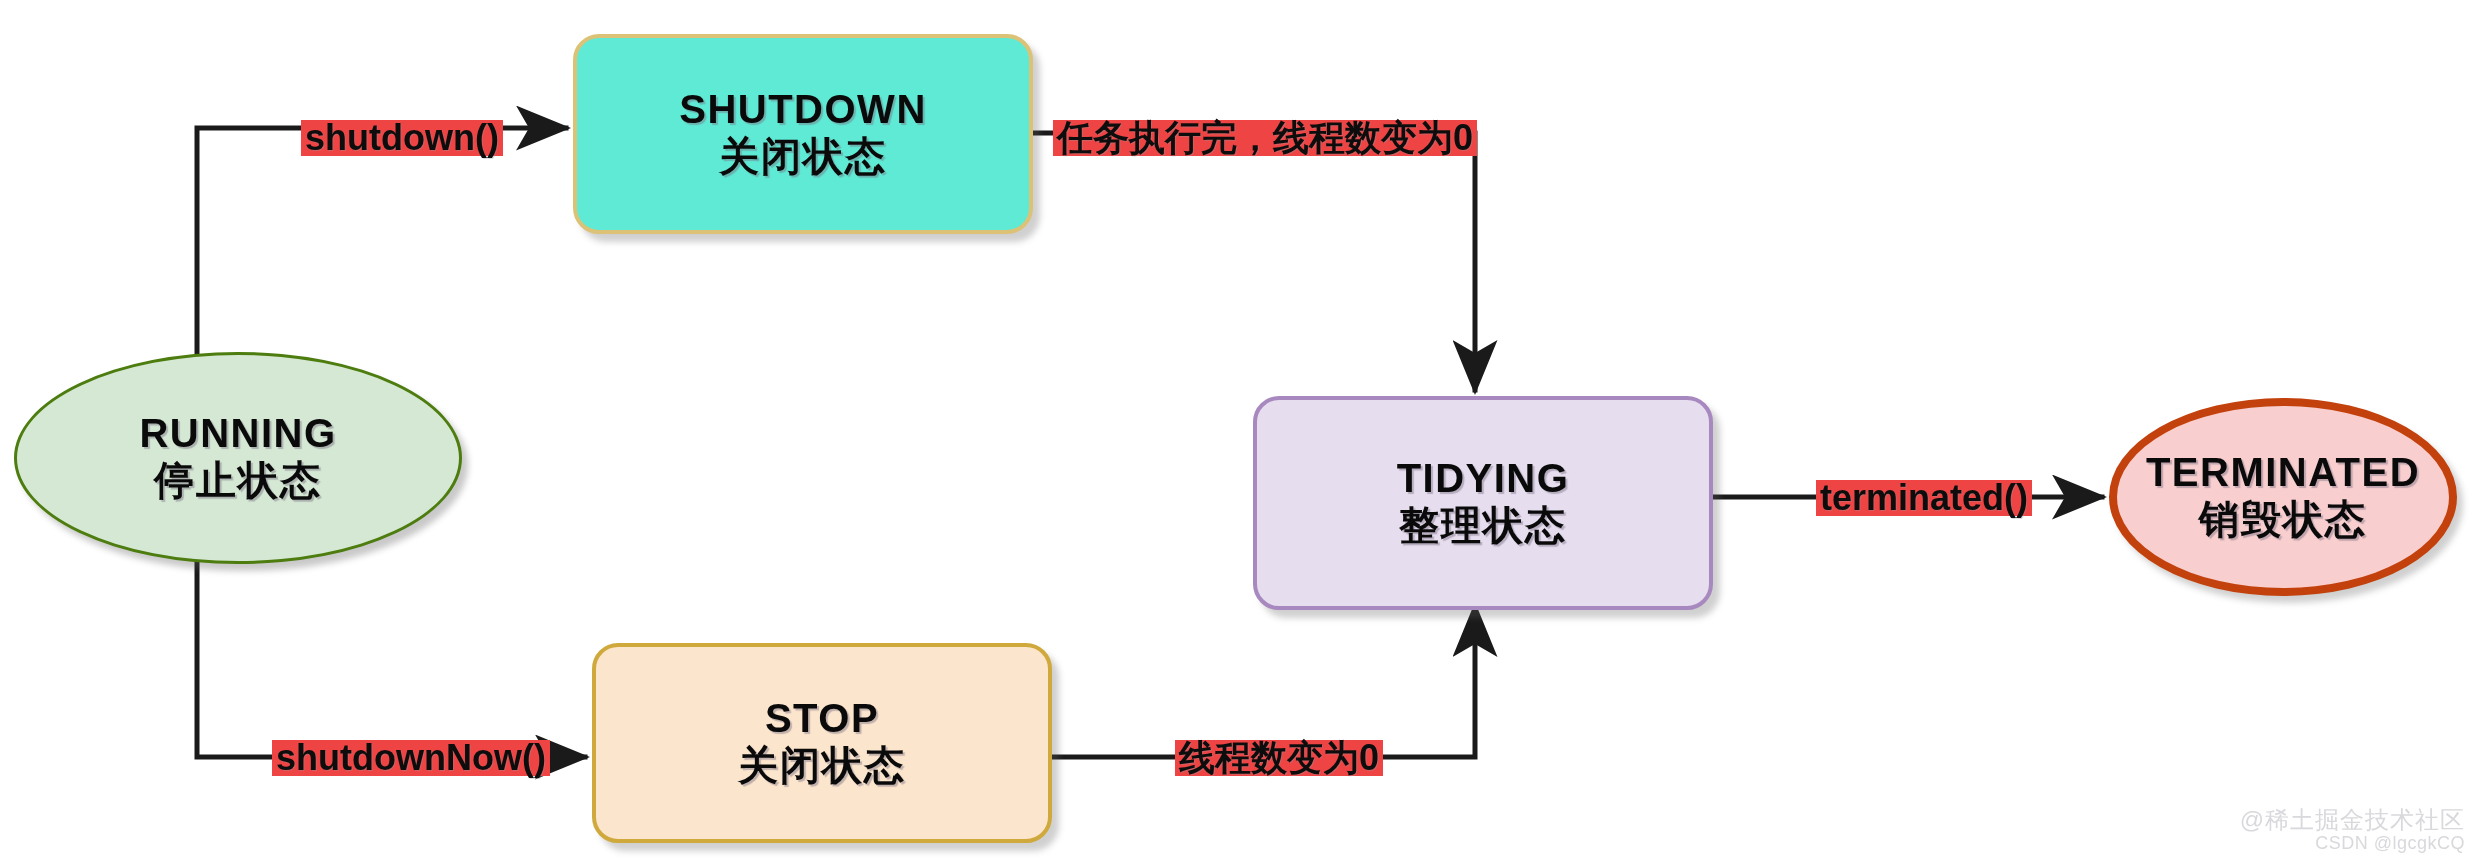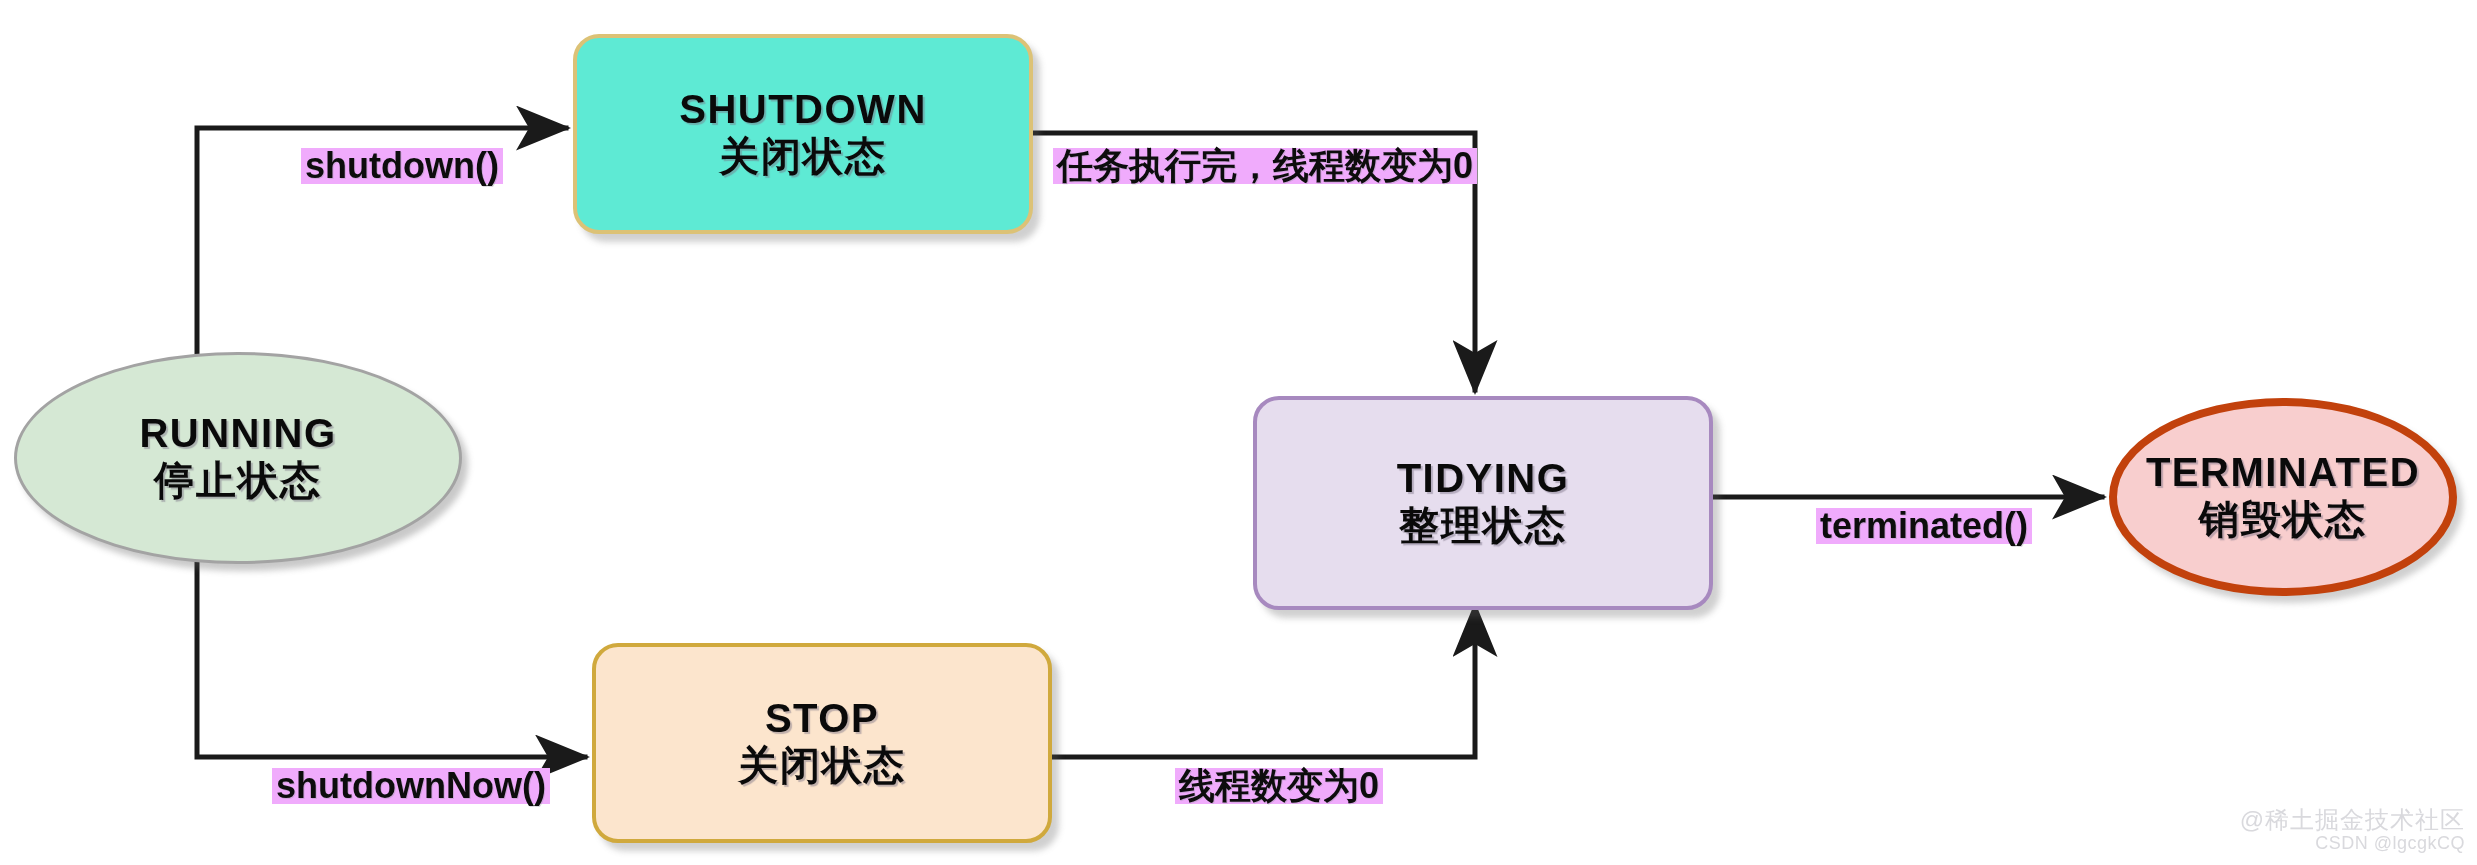--- a/index.html
+++ b/index.html
@@ -61,21 +61,21 @@
     border-radius: 26px;
   }
 
   
   #node-running {
     left: 14px;
     top: 352px;
     width: 448px;
     height: 212px;
     background: #d5e8d4;
-    border: 3px solid #a3a3a3;
+    border: 3px solid #4d7c0f;
     box-shadow: 6px 7px 6px rgba(90,90,90,0.33);
   }
   
   #node-shutdown {
     left: 573px;
     top: 34px;
     width: 460px;
     height: 200px;
     background: #5eead4;
     border: 4px solid #dcc276;
@@ -111,24 +111,23 @@
     border: 8px solid #c2410c;
     box-shadow: 6px 7px 6px rgba(100,100,100,0.3);
   }
 
   
   .edge-label {
     position: absolute;
     color: #0d0d0d;
     white-space: nowrap;
     z-index: 5;
-    background: #f0abfc;
+    background: #ef4444;
     padding: 0 4px;
     line-height: 1;
-    margin-top: 28px;
   }
   .edge-label.en {
     font-size: 36px;
     font-weight: 600;
     letter-spacing: 0px;
     text-shadow: 1px 1px 0 rgba(150,150,160,0.35);
   }
   .edge-label.cn {
     font-size: 36px;
     font-weight: 700;

